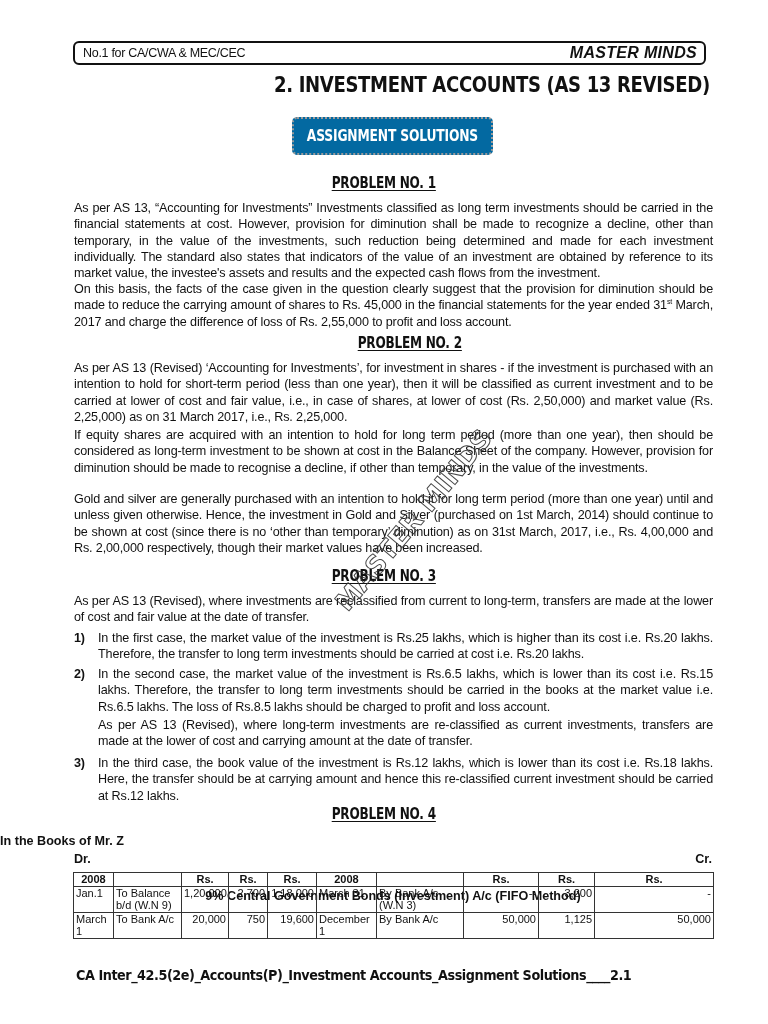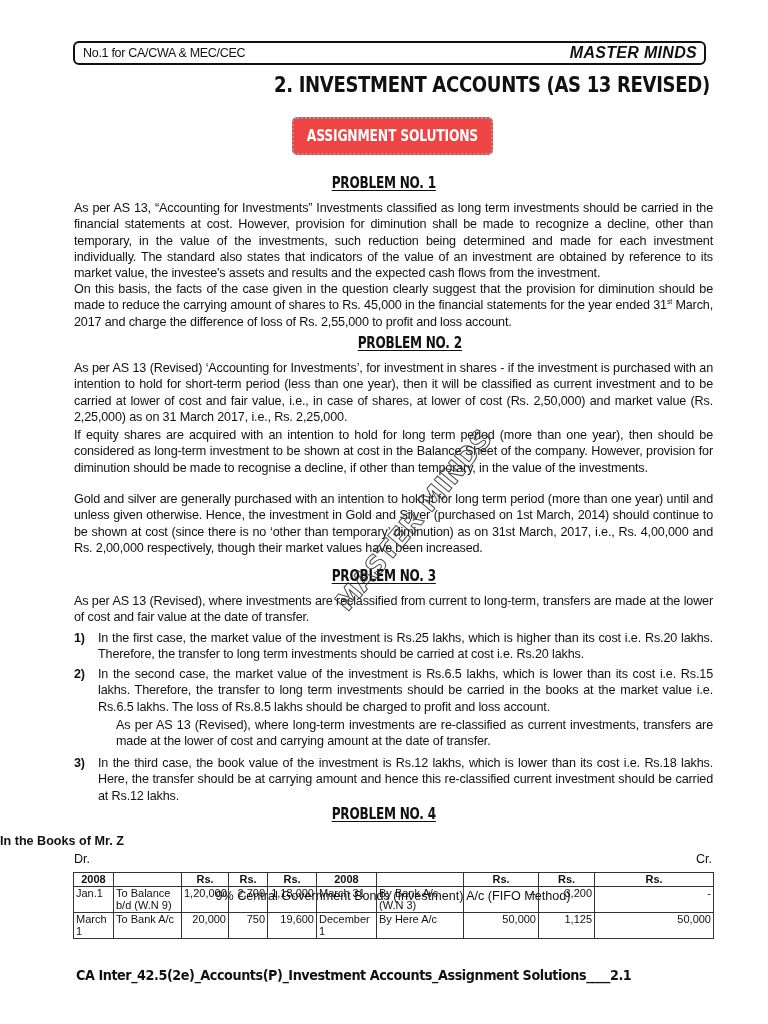--- a/index.html
+++ b/index.html
@@ -11,40 +11,40 @@
     border:2px solid #111; border-radius:6px; box-sizing:border-box;
     display:flex; align-items:center; justify-content:space-between; padding:0 7px 0 8px; }
   .header-left { font-size:12.5px; letter-spacing:-0.3px; }
   .header-right { font-size:16px; font-weight:bold; font-style:italic; letter-spacing:0.3px; }
 
   .chapter-title { position:absolute; right:58px; top:73px; font-size:21px; font-weight:bold;
     letter-spacing:-0.4px; transform:scaleX(0.86); transform-origin:right center; white-space:nowrap;
     font-family:"DejaVu Sans", sans-serif; }
 
   .badge { position:absolute; left:292px; top:117px; width:201px; height:38px; box-sizing:border-box;
-    background:#ef4444; border-radius:5px; border:2px dotted #9a9a9a;
+    background:#0369a1; border-radius:5px; border:2px dotted #9a9a9a;
     display:flex; align-items:center; justify-content:center; }
   .badge span { color:#fff; font-weight:bold; font-size:15px; font-family:"DejaVu Sans", sans-serif;
     transform:scaleX(0.82); white-space:nowrap; letter-spacing:-0.2px; }
 
   .ph { position:absolute; left:0; width:768px; text-align:center; }
   .ph span { display:inline-block; font-weight:bold; font-size:15.5px; text-decoration:underline;
     text-underline-offset:2px; font-family:"DejaVu Sans", sans-serif; transform:scaleX(0.78); letter-spacing:-0.3px; }
 
   .para { position:absolute; left:74px; width:639px; font-size:12.6px; line-height:16.3px;
     text-align:justify; letter-spacing:-0.15px; }
   .para sup { font-size:7px; line-height:0; }
 
   .li { position:absolute; left:74px; width:639px; font-size:12.6px; line-height:16.3px; letter-spacing:-0.15px; }
   .li .num { position:absolute; left:0; top:0; font-weight:bold; }
   .li .txt { display:block; margin-left:24px; text-align:justify; }
-  .li.plain .txt { margin-left:42px; }
+  .li.plain .txt { margin-left:24px; }
 
   .books-title { position:absolute; left:0; width:768px; top:834px; text-align:left; font-size:12.6px; font-weight:bold; }
-  .acct-row { position:absolute; left:74px; width:638px; top:852px; font-size:12.6px; font-weight:normal;
+  .acct-row { position:absolute; left:74px; width:638px; top:852px; font-size:12.6px; font-weight:bold;
     display:flex; justify-content:space-between; }
   .acct-row .acct-title { position:absolute; left:0; width:100%; text-align:center; pointer-events:none;margin-top:37px; }
 
   table.ledger { position:absolute; left:73px; top:872px; width:640px; border-collapse:collapse;
     font-size:11px; table-layout:fixed; }
   table.ledger td, table.ledger th { border:1px solid #333; padding:0 2px; vertical-align:top; line-height:12.5px; }
   table.ledger th { font-weight:bold; text-align:center; vertical-align:middle; height:25px; }
   table.ledger tr.rs td { font-weight:bold; text-align:center; height:11px; border-top:1.5px solid #333;}
   table.ledger td.num { text-align:right; }
 
@@ -155,21 +155,21 @@
       <td class="num">3,200</td>
       <td class="num">-</td>
     </tr>
     <tr>
       <td>March 1</td>
       <td>To Bank A/c</td>
       <td class="num">20,000</td>
       <td class="num">750</td>
       <td class="num">19,600</td>
       <td>December 1</td>
-      <td>By Here A/c</td>
+      <td>By Bank A/c</td>
       <td class="num">50,000</td>
       <td class="num">1,125</td>
       <td class="num">50,000</td>
     </tr>
   </tbody>
     </table>
 
   <div class="footer">CA Inter_42.5(2e)_Accounts(P)_Investment Accounts_Assignment Solutions____2.1</div>
 
   <div class="watermark">MASTER MINDS</div>

